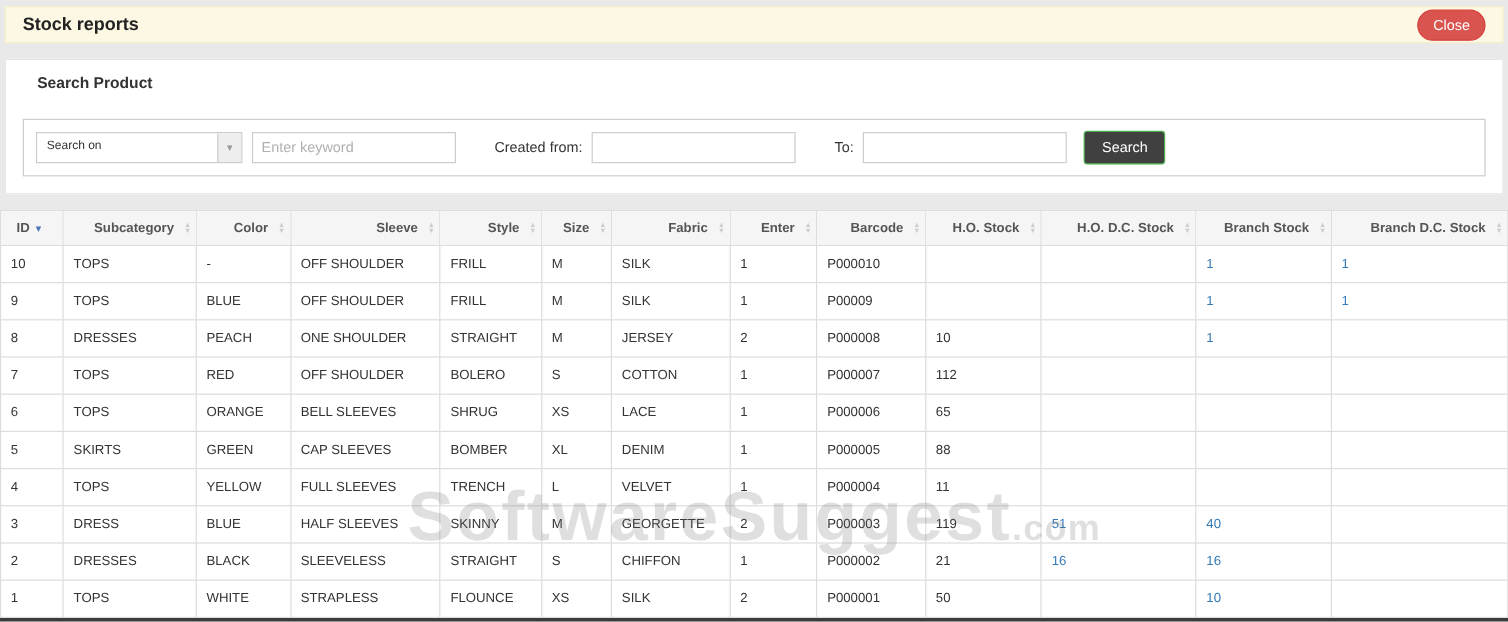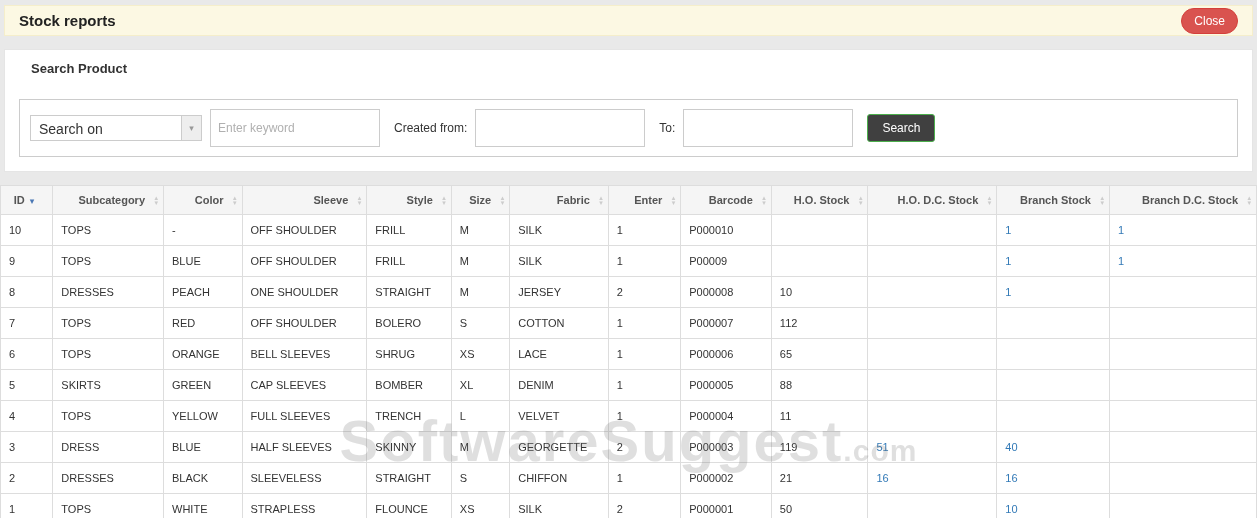--- a/index.html
+++ b/index.html
@@ -50,39 +50,39 @@
   }
   .combo {
     display: flex;
     align-items: stretch;
     border: 1px solid #ccc;
     background: #fff;
     width: 172px;
     height: 26px;
     cursor: pointer;
   }
-  .combo .combo-text { flex: 1; font-size: 14px; color: #333; padding: 5px 8px; white-space: nowrap; overflow: hidden; }
+  .combo .combo-text { flex: 1; font-size: 10px; color: #333; padding: 5px 8px; white-space: nowrap; overflow: hidden; }
   .combo .combo-caret {
     width: 20px;
     background: #eee;
     border-left: 1px solid #ccc;
     display: flex; align-items: center; justify-content: center;
     color: #999; font-size: 9px;
   }
   .txt {
-    height: 38px;
+    height: 26px;
     border: 1px solid #ccc;
     font-size: 12px;
     padding: 4px 7px;
     color: #333;
     font-family: inherit;
     width: 170px;
   }
   .txt::placeholder { color: #b0b0b0; }
-  .frm-label { font-size: 12px; color: #333; margin-left: 6px; white-space: nowrap; }
+  .frm-label { font-size: 12px; color: #333; margin-left: 24px; white-space: nowrap; }
   .btn-search {
     background: #404040;
     color: #fff;
     border: 1px solid #4cae4c;
     border-radius: 3px;
     font-size: 12px;
     padding: 6px 14px;
     margin-left: 6px;
     cursor: pointer;
     font-family: inherit;

